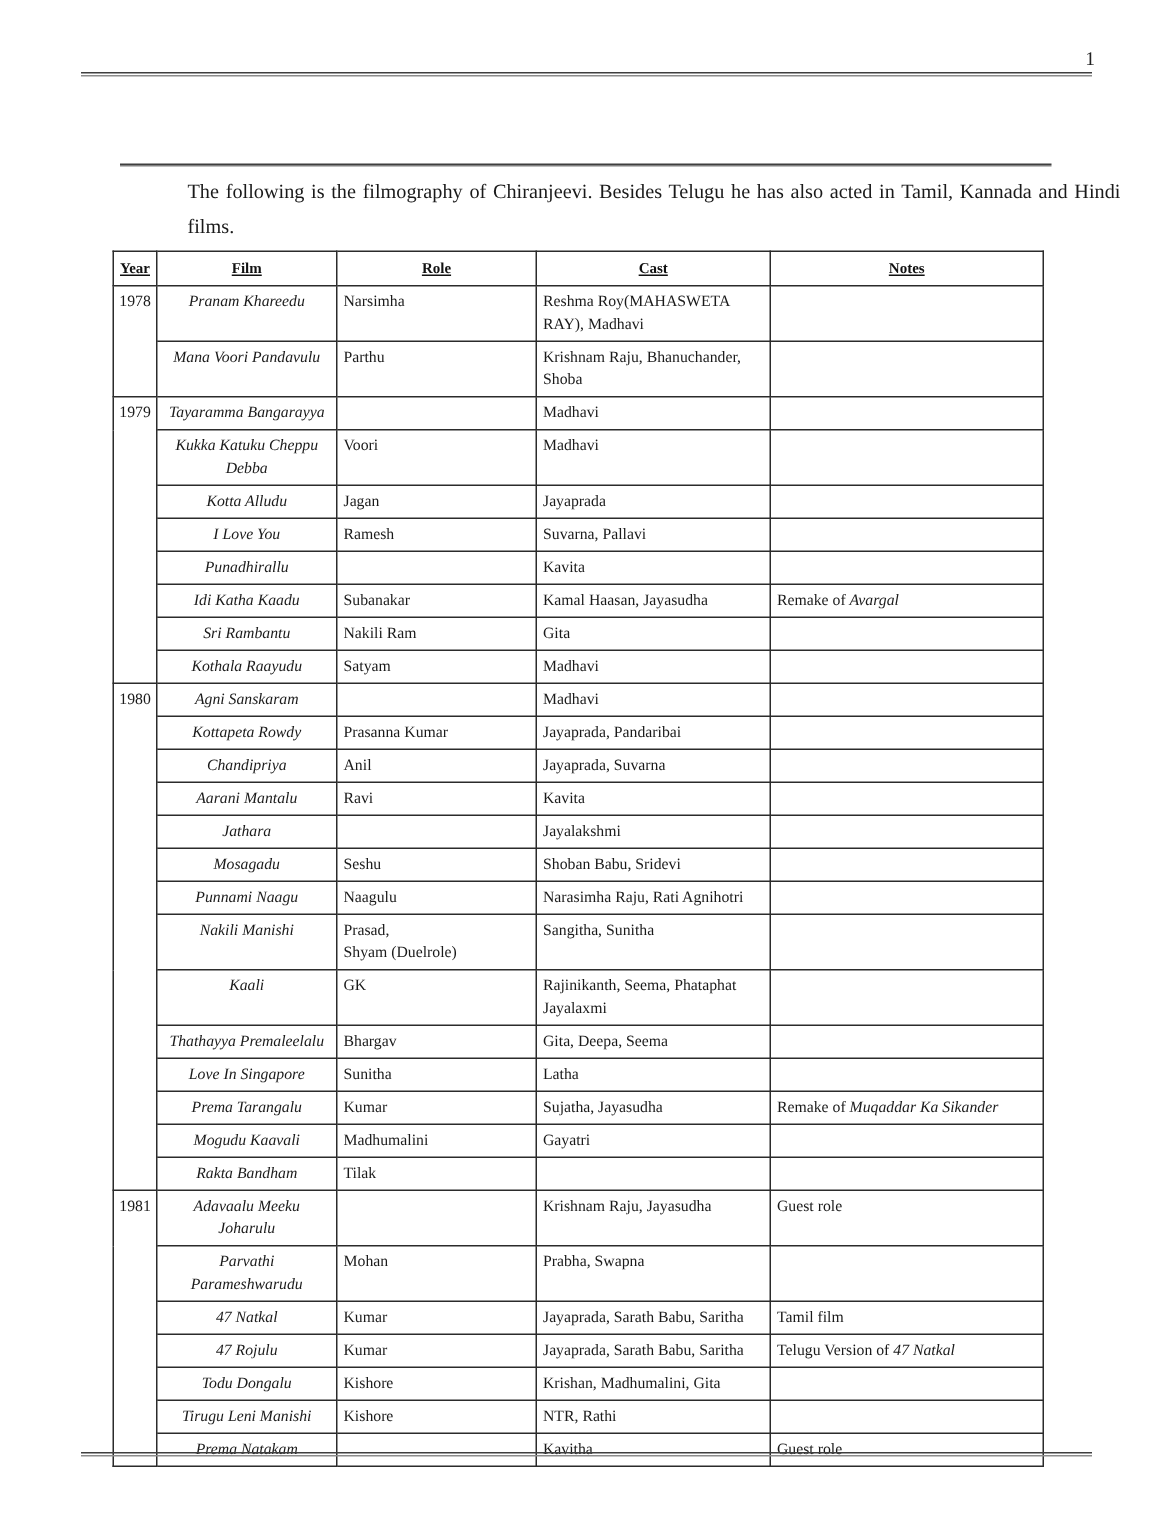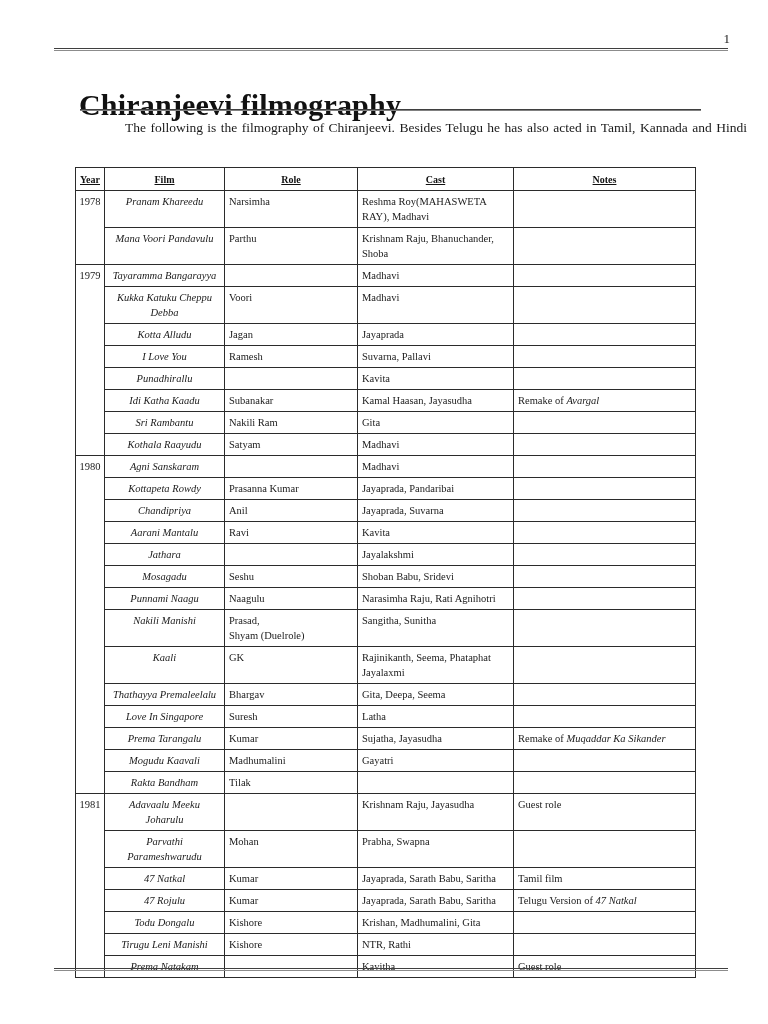--- a/index.html
+++ b/index.html
@@ -63,26 +63,26 @@
 </style>
 </head>
 <body>
 
 <div class="page">
 
   <div class="page-number">1</div>
 
   <div class="rule top"></div>
 
-  <h1 class="doc-title">Chiranjeevi filmography</h1>
 
   <div class="title-rule"></div>
 
   <div class="intro">
     <div class="l1">The following is the filmography of Chiranjeevi. Besides Telugu he has also acted in Tamil, Kannada and Hindi</div>
+    <div class="l2">films.</div>
   </div>
 
   <table class="film-table">
     <colgroup>
         <col style="width: 29px;">
         <col style="width: 120px;">
         <col style="width: 133px;">
         <col style="width: 156px;">
         <col style="width: 182px;">
       </colgroup>
@@ -215,21 +215,21 @@
           <td class="notes"></td>
         </tr>
         <tr>
           <td class="film">Thathayya Premaleelalu</td>
           <td class="role">Bhargav</td>
           <td class="cast">Gita, Deepa, Seema</td>
           <td class="notes"></td>
         </tr>
         <tr>
           <td class="film">Love In Singapore</td>
-          <td class="role">Suresh</td>
+          <td class="role">Sunitha</td>
           <td class="cast">Latha</td>
           <td class="notes"></td>
         </tr>
         <tr>
           <td class="film">Prema Tarangalu</td>
           <td class="role">Kumar</td>
           <td class="cast">Sujatha, Jayasudha</td>
           <td class="notes"><span>Remake of </span><i>Muqaddar Ka Sikander</i></td>
         </tr>
         <tr>

